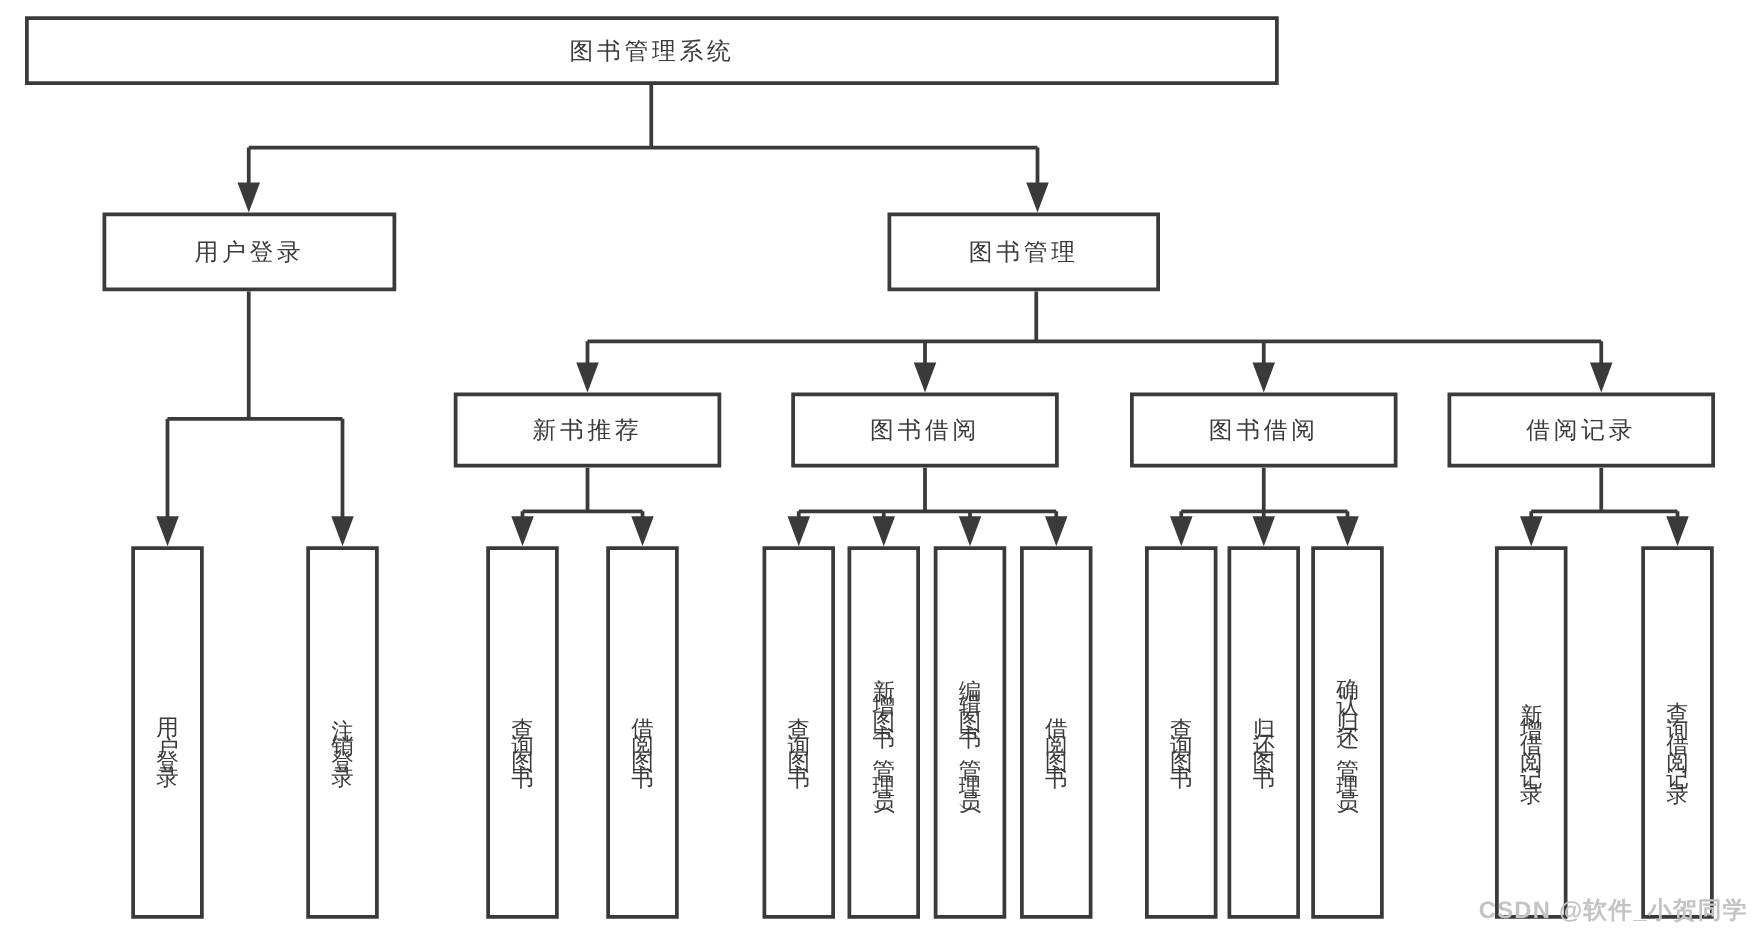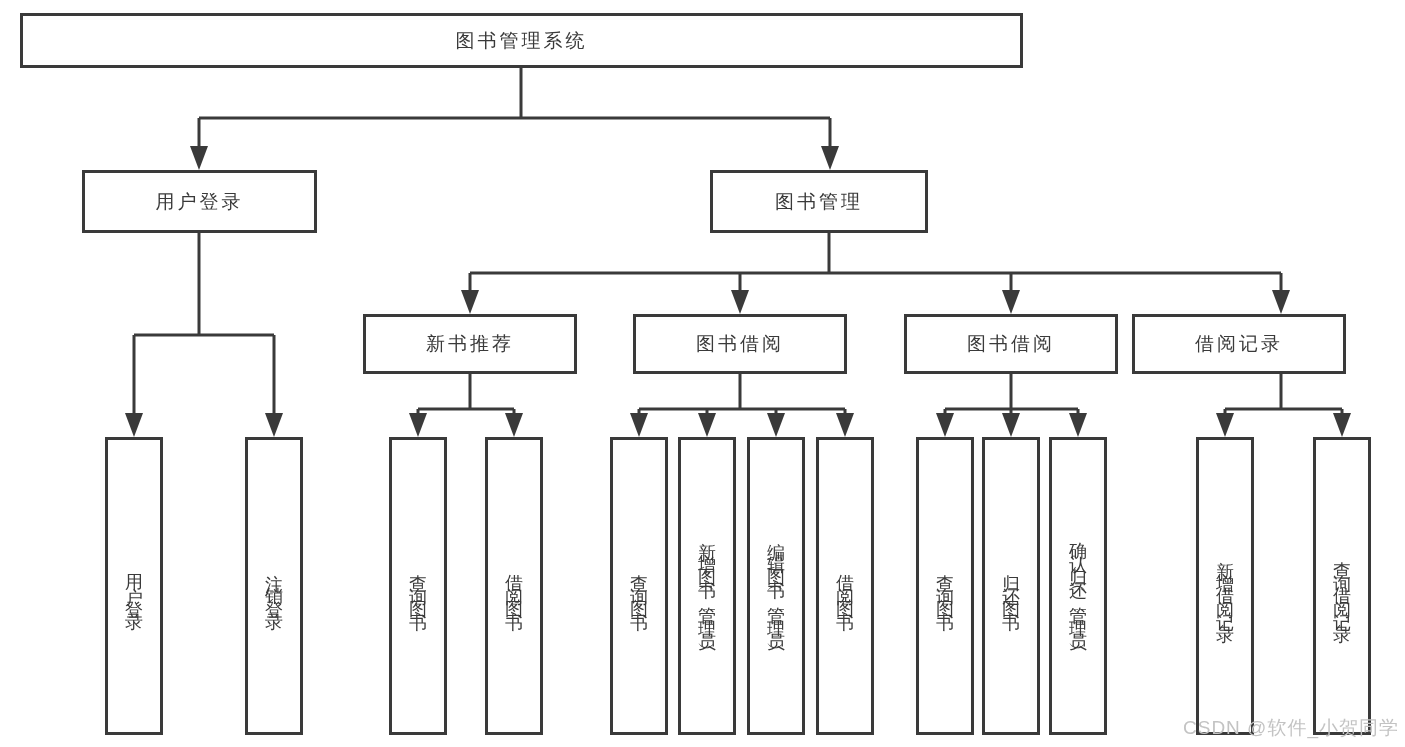--- a/index.html
+++ b/index.html
@@ -15,21 +15,21 @@
     display:flex;align-items:center;justify-content:center;color:#3a3a3a;
   }
   .node.h{font-size:19px;letter-spacing:3px;white-space:nowrap;}
   .node.v{font-size:18px;}
   .vtext{
     writing-mode:vertical-rl;text-orientation:mixed;
     letter-spacing:13px;line-height:1;
   }
   .watermark{
     position:absolute;left:1183px;top:715px;font-size:19px;letter-spacing:1px;
-    color:#c3c3c3;white-space:nowrap;z-index:5;
+    color:#c3c3c3;white-space:nowrap;z-index:5;font-weight:bold;
   }
 </style>
 </head>
 <body>
 
 <div class="stage">
 
   <svg class="connectors" viewBox="0 0 1405 747">
     <g>
 
@@ -83,21 +83,21 @@
 
   <div class="node h" style="left:633px;top:314px;width:214px;height:60px">
     <span>图书借阅</span>
   </div>
   <div class="node h" style="left:363px;top:314px;width:214px;height:60px">
     <span>新书推荐</span>
   </div>
   <div class="node h" style="left:904px;top:314px;width:214px;height:60px">
     <span>图书借阅</span>
   </div>
-  <div class="node h" style="left:1132px;top:314px;width:214px;height:60px">
+  <div class="node h" style="left:1158px;top:314px;width:214px;height:60px">
     <span>借阅记录</span>
   </div>
 
   <div class="node v" style="left:105px;top:437px;width:58px;height:298px">
     <span class="vtext">用户登录</span>
   </div>
   <div class="node v" style="left:245px;top:437px;width:58px;height:298px">
     <span class="vtext">注销登录</span>
   </div>
 

